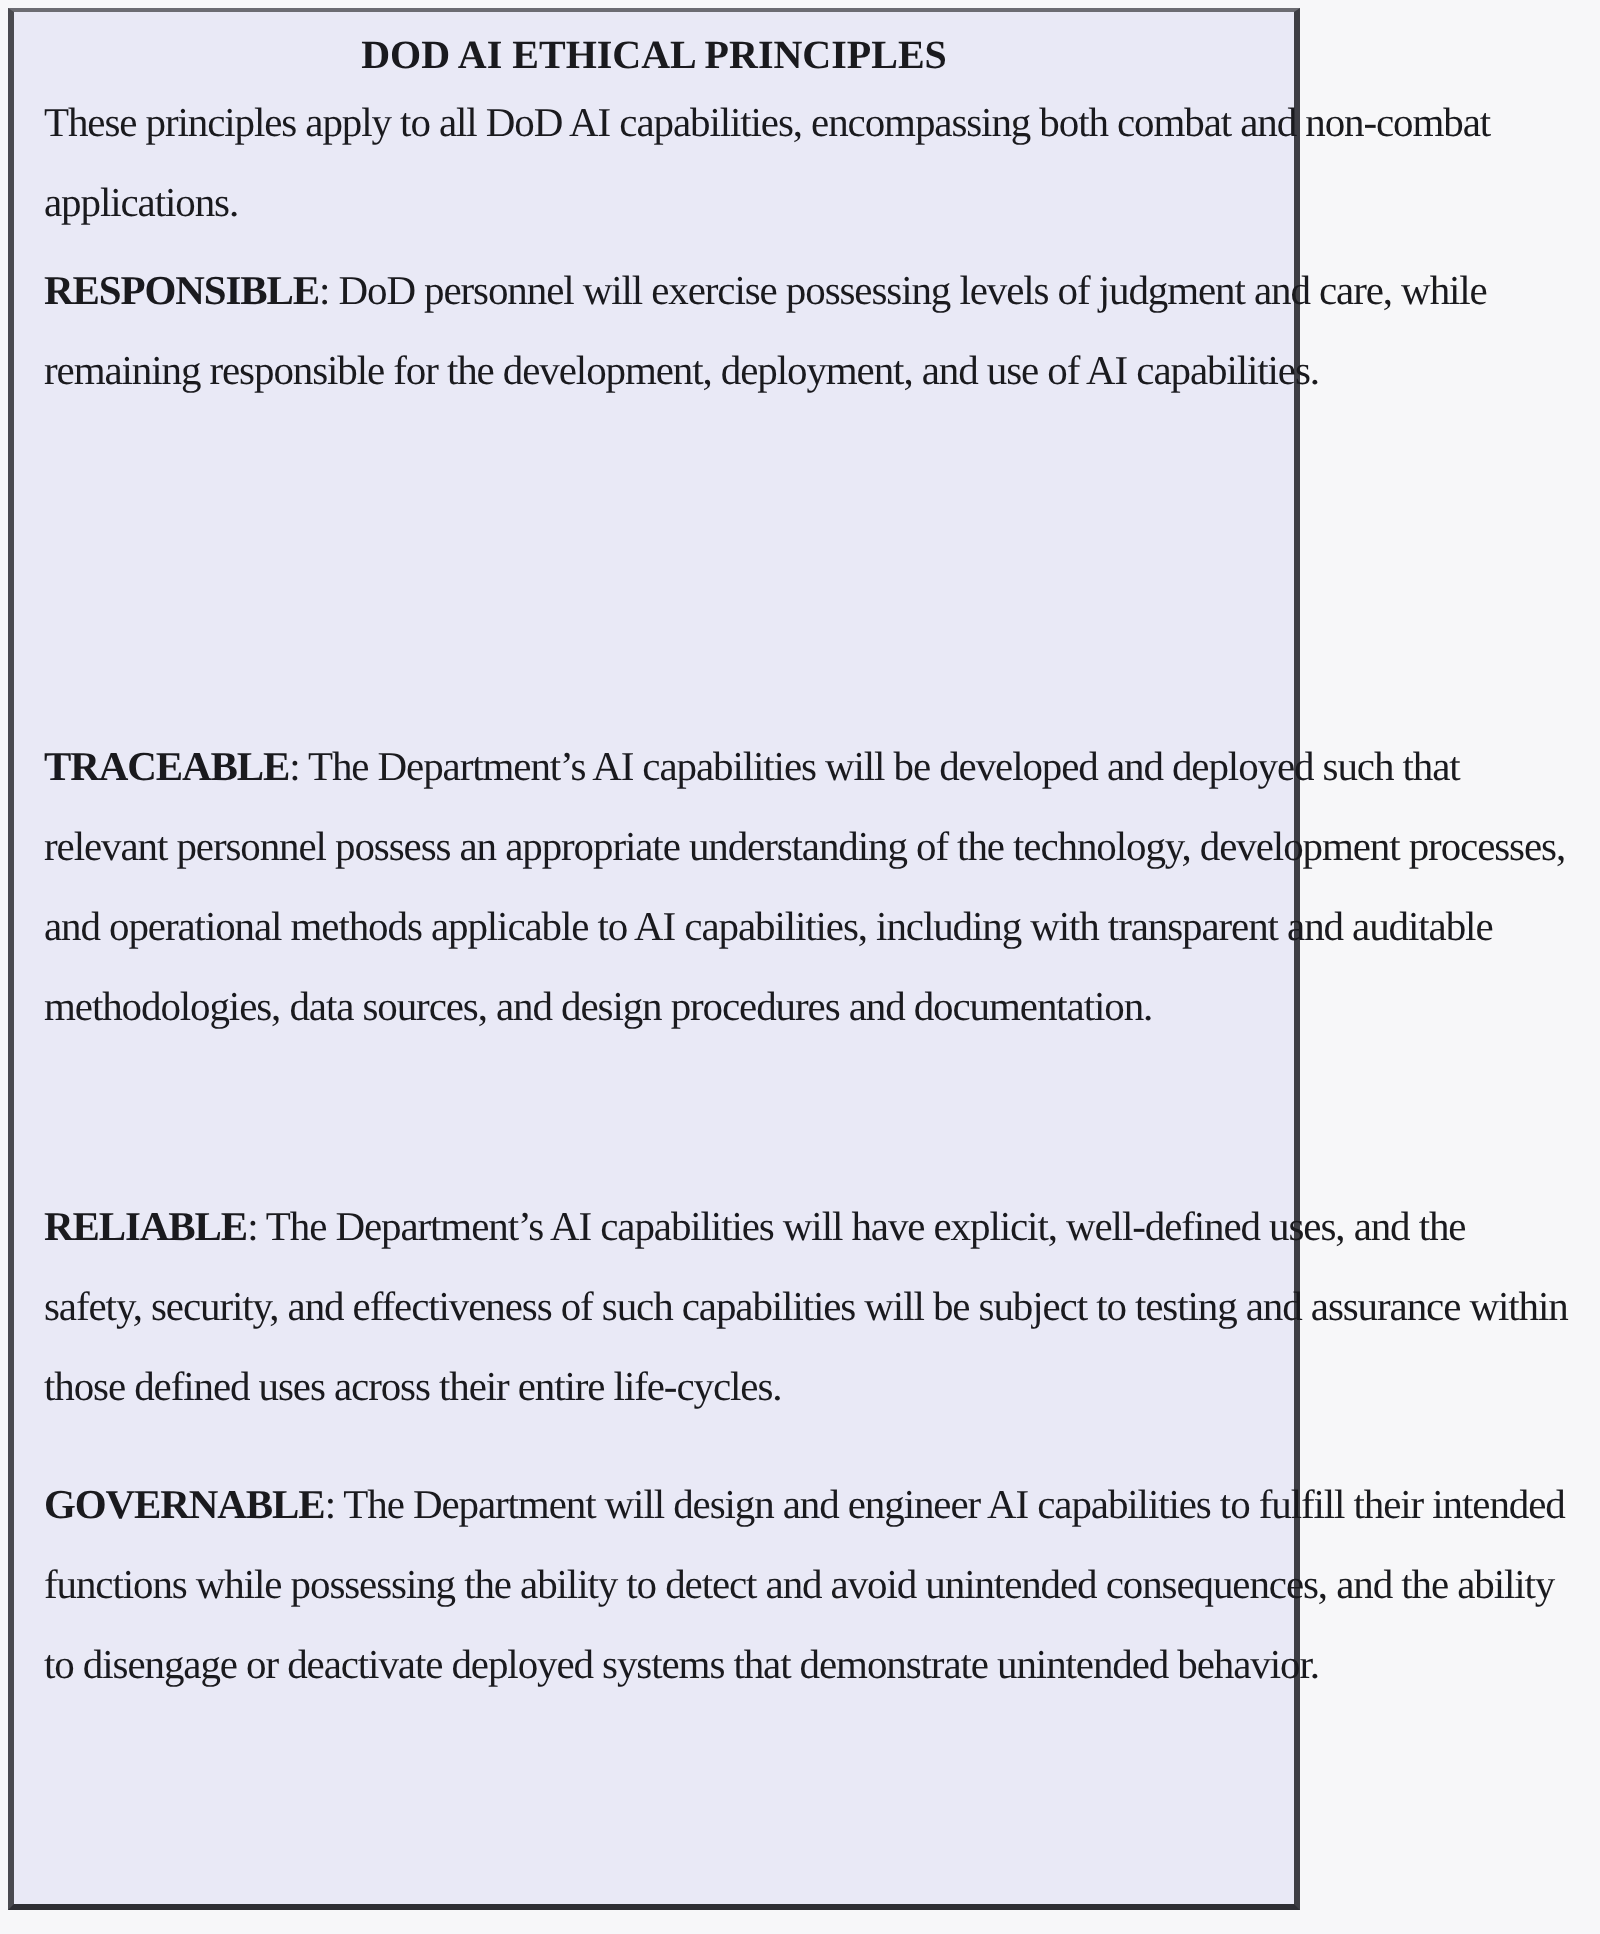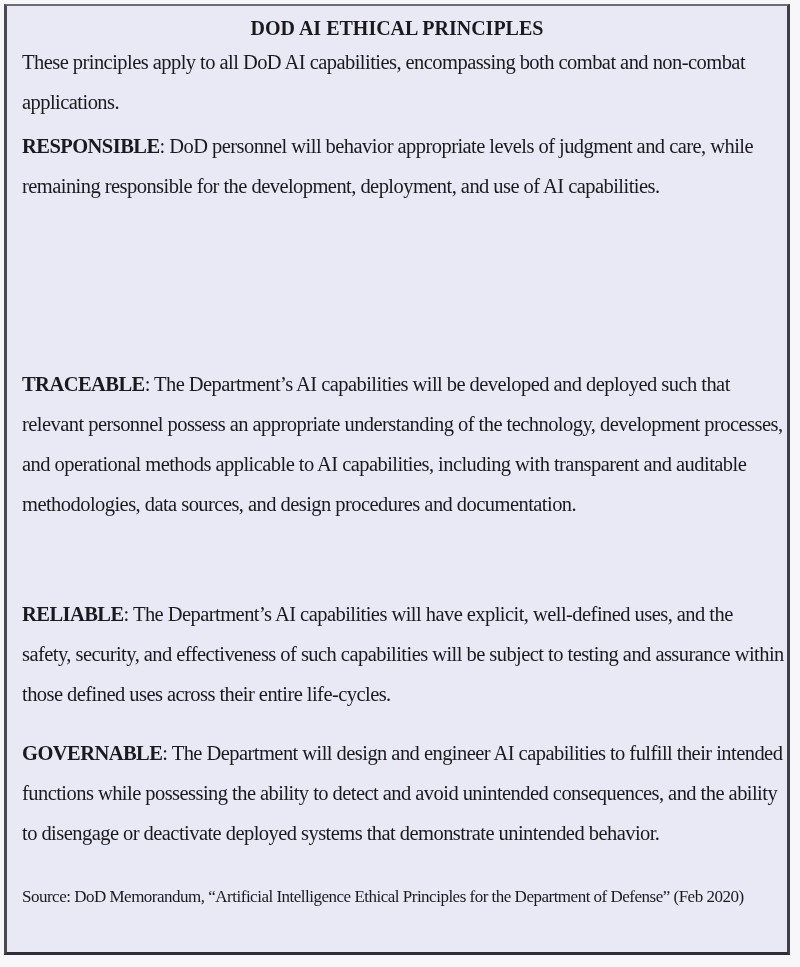--- a/index.html
+++ b/index.html
@@ -7,21 +7,21 @@
       padding: 0;
       background: #f7f7f9;
       width: 800px;
       height: 967px;
       overflow: hidden;
     }
     .box {
       position: absolute;
       left: 4px;
       top: 4px;
-      width: 786px;
+      width: 646px;
       height: 951px;
       background: #e9e9f6;
       border-top: 2px solid #6c6c72;
       border-left: 3px solid #4a4a50;
       border-right: 3px solid #3e3e44;
       border-bottom: 3px solid #2e2e34;
       box-sizing: border-box;
       font-family: "Liberation Serif", "DejaVu Serif", serif;
       color: #1a1a1e;
     }
@@ -60,23 +60,22 @@
     }
   </style>
 </head>
 <body>
 
 <div class="box">
   <h1 class="title">DOD AI ETHICAL PRINCIPLES</h1>
 
   <p class="para" style="top:36px;">These principles apply to all DoD AI capabilities, encompassing both combat and non-combat applications.</p>
 
-  <p class="para" style="top:120px;"><b>RESPONSIBLE</b><span>: DoD personnel will behavior appropriate levels of judgment and care, while remaining responsible for the development, deployment, and use of AI capabilities.</span></p>
+  <p class="para" style="top:120px;"><b>RESPONSIBLE</b><span>: DoD personnel will exercise possessing levels of judgment and care, while remaining responsible for the development, deployment, and use of AI capabilities.</span></p>
 
 
   <p class="para" style="top:358px;"><b>TRACEABLE</b><span>: The Department’s AI capabilities will be developed and deployed such that relevant personnel possess an appropriate understanding of the technology, development processes, and operational methods applicable to AI capabilities, including with transparent and auditable methodologies, data sources, and design procedures and documentation.</span></p>
 
   <p class="para" style="top:588px;"><b>RELIABLE</b><span>: The Department’s AI capabilities will have explicit, well-defined uses, and the safety, security, and effectiveness of such capabilities will be subject to testing and assurance within those defined uses across their entire life-cycles.</span></p>
 
   <p class="para" style="top:727px;"><b>GOVERNABLE</b><span>: The Department will design and engineer AI capabilities to fulfill their intended functions while possessing the ability to detect and avoid unintended consequences, and the ability to disengage or deactivate deployed systems that demonstrate unintended behavior.</span></p>
 
-  <p class="source" style="top:878px;">Source: DoD Memorandum, “Artificial Intelligence Ethical Principles for the Department of Defense” (Feb 2020)</p>
 </div>
 
 </body></html>

